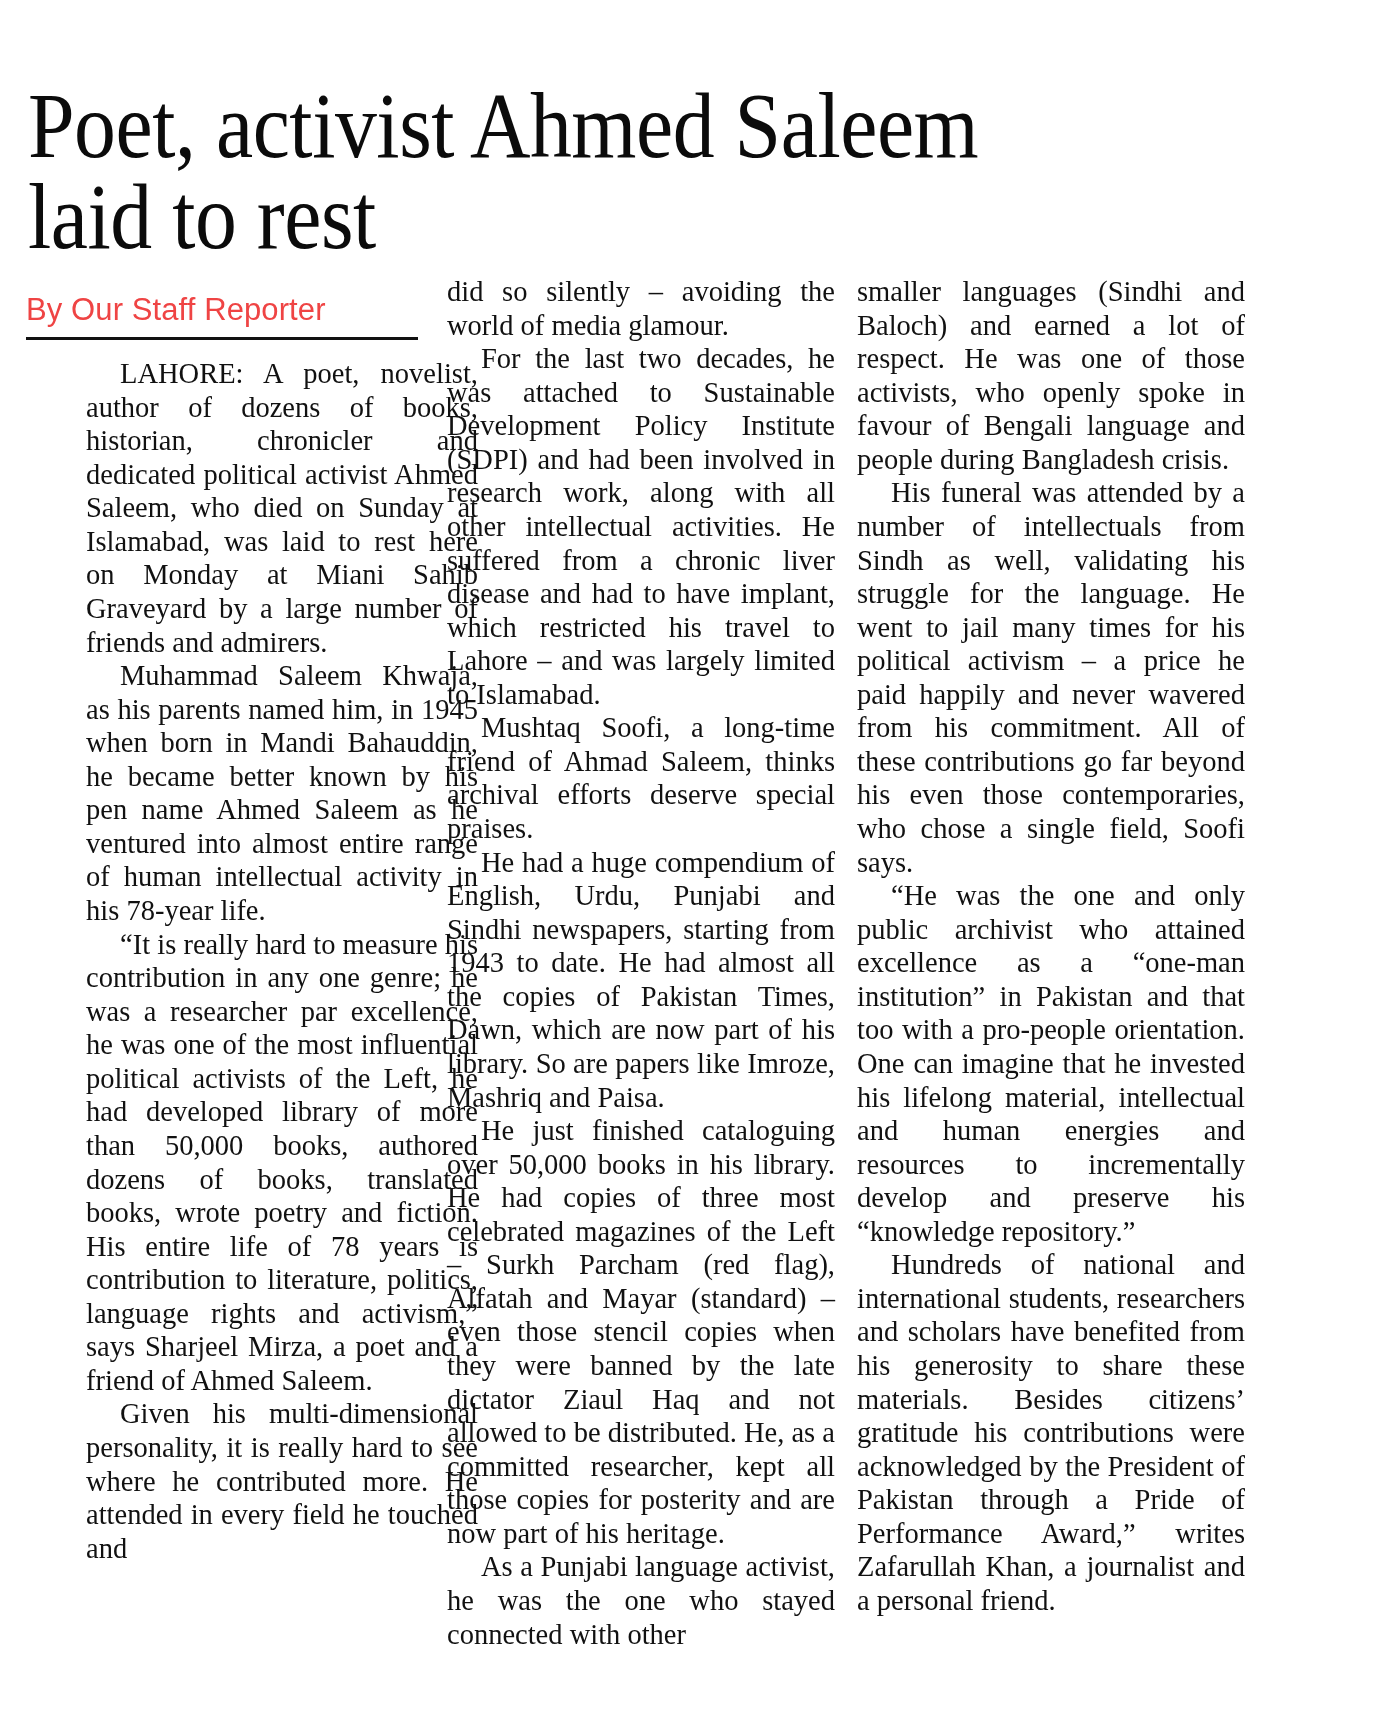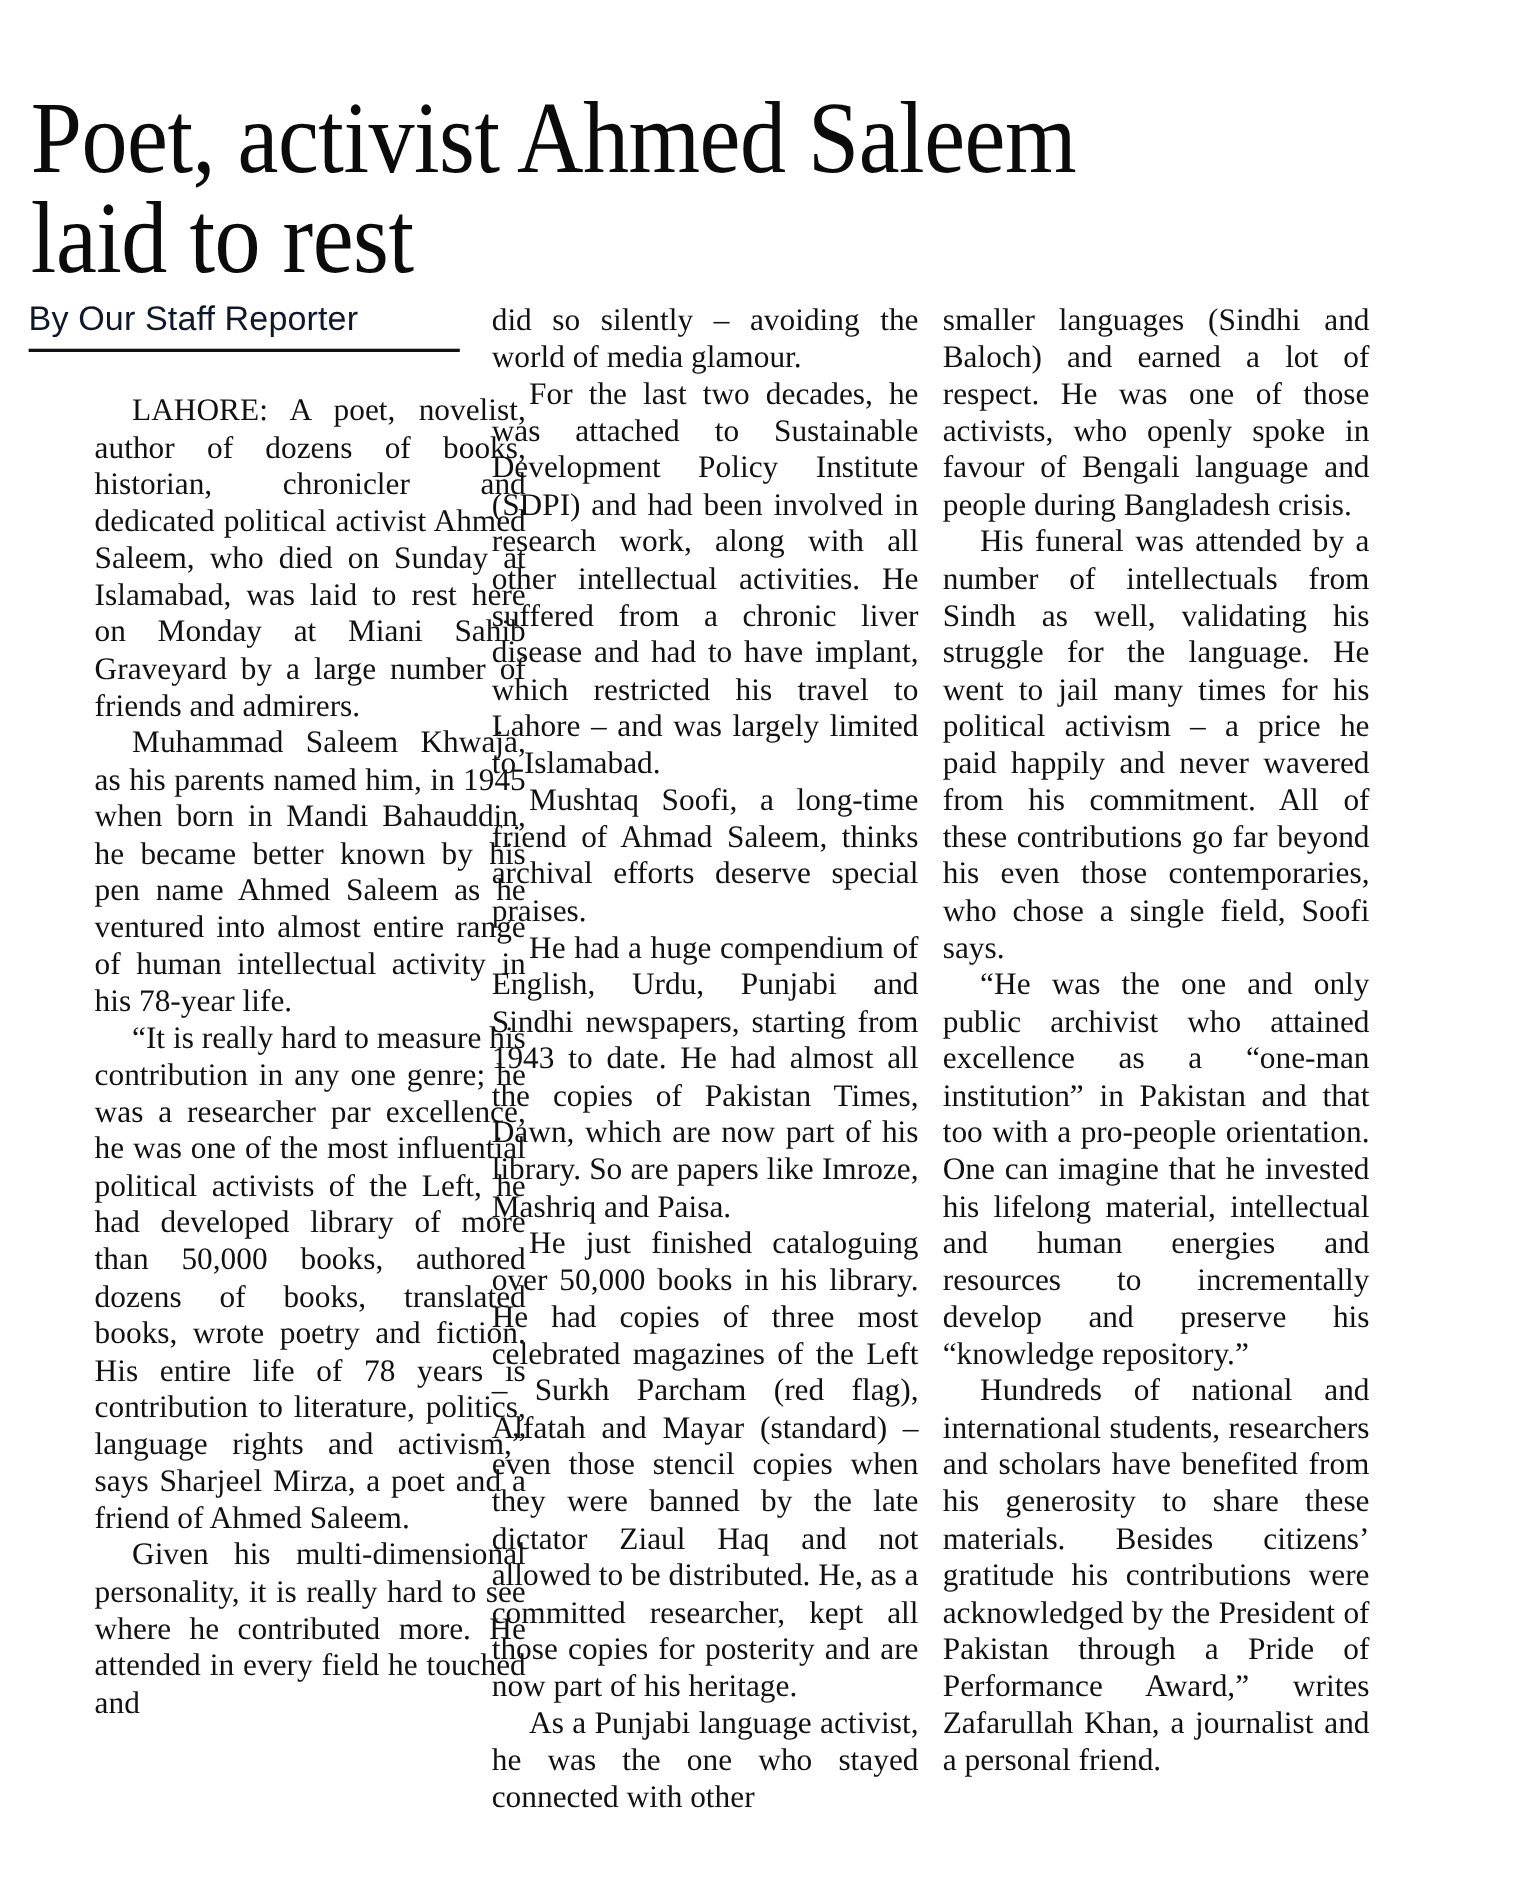--- a/index.html
+++ b/index.html
@@ -48,22 +48,23 @@
     left: 26px;
     top: 272px;
     width: 392px;
   }
   .byline {
     font-family: "Liberation Sans", "DejaVu Sans", sans-serif;
     font-size: 31px;
     line-height: 1.18;
     font-weight: 400;
     letter-spacing: 0.1px;
-    color: #0f172a;
+    color: #ef4444;
     padding-bottom: 8px;
+    margin-top: 20px;
   }
   .byline-rule {
     height: 3px;
     background: #111111;
     width: 100%;
   }
 
   
   .columns {
     position: absolute;

